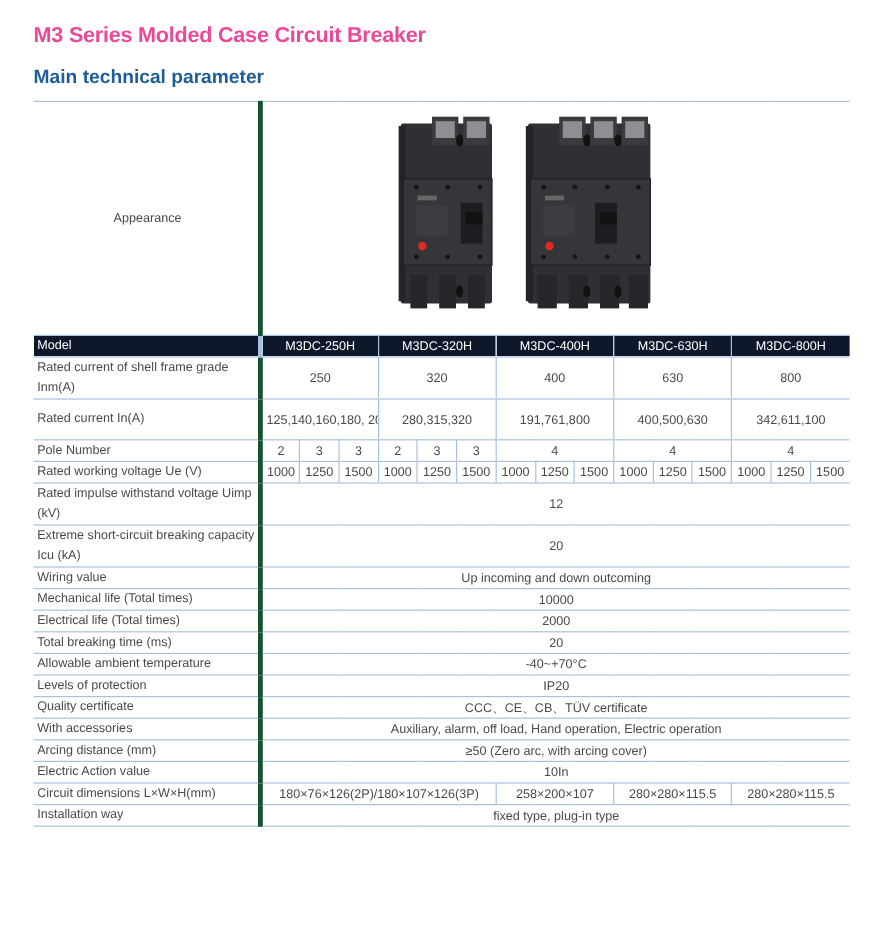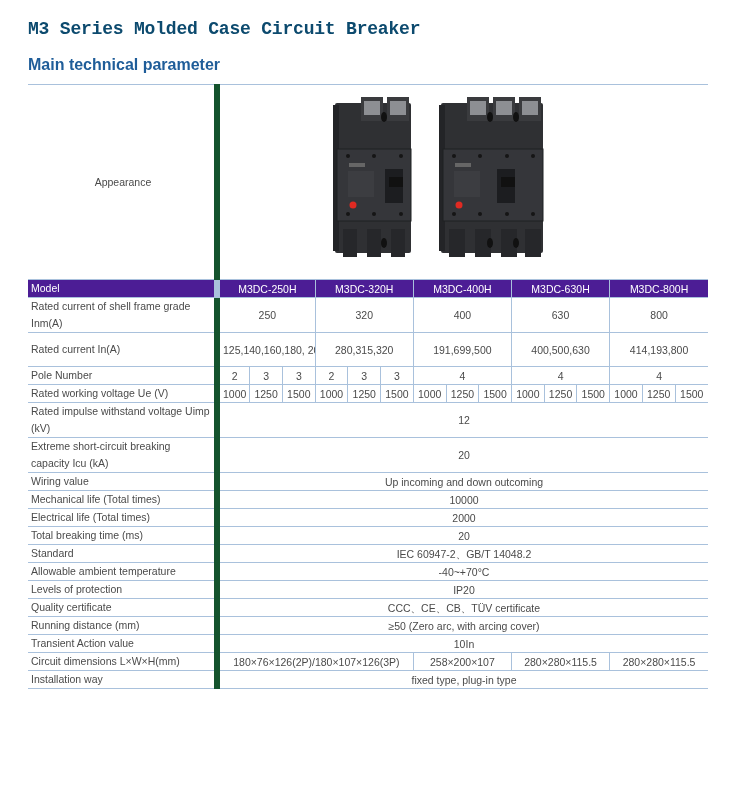--- a/index.html
+++ b/index.html
@@ -1,22 +1,22 @@
 <!DOCTYPE html>
 <html><head>
 <meta charset="utf-8">
 <style>
   html, body { margin:0; padding:0; background:#ffffff; }
   body { width:733px; height:789px; position:relative; overflow:hidden; font-family:"Liberation Sans", sans-serif; color:#444; }
-  .title { position:absolute; left:28px; top:19px; font-size:18px; font-weight:bold; color:#0c4a6e; letter-spacing:-0.2px;font-family:Liberation Mono, monospace; }
+  .title { position:absolute; left:28px; top:19px; font-size:18px; font-weight:bold; color:#ec4899; letter-spacing:-0.2px; }
   .subtitle { position:absolute; left:28px; top:56px; font-size:16px; font-weight:bold; color:#1f5d99; }
   table.spec { position:absolute; left:28px; top:84px; width:680px; border-collapse:collapse; table-layout:fixed; font-size:10.5px; color:#4a4a4a; }
   table.spec td { border-top:1px solid #a9c1dc; border-bottom:1px solid #a9c1dc; border-left:1px solid #a9c1dc; padding:0 3px; text-align:center; vertical-align:middle; line-height:16px; white-space:nowrap; overflow:hidden; }
-  table.spec td.lbl { text-align:left; border-left:none; padding-left:3px; white-space:normal; line-height:17px; border-right:6px solid #14532d; }
-  table.spec tr.hdr td { background:#4c1d95; color:#ffffff; height:17px; border-color:#a9c1dc; }
+  table.spec td.lbl { text-align:left; border-left:none; padding-left:3px; white-space:normal; line-height:17px; border-right:4px solid #14532d; }
+  table.spec tr.hdr td { background:#0f172a; color:#ffffff; height:17px; border-color:#a9c1dc; }
   table.spec tr.hdr td.lbl { color:#ffffff; }
   tr.appearance td { height:194px; }
   tr.appearance td.lbl { text-align:left; padding-left:0; }
   .app-lbl { display:block; width:190px; text-align:center; font-size:10.5px; color:#4a4a4a; }
   tr.r1 td { height:17px; }
   tr.r2 td { height:33px; }
   .imgs { position:relative; height:194px; }
   .breaker { position:absolute; top:12px; }
   .cell-wrap { white-space:normal; line-height:16px; }
 </style>
@@ -131,23 +131,23 @@
     <td colspan="3">320</td>
     <td colspan="3">400</td>
     <td colspan="3">630</td>
     <td colspan="3">800</td>
   </tr>
 
   <tr class="r2">
     <td class="lbl">Rated current In(A)</td>
     <td colspan="3" class="cell-wrap">125,140,160,180, 200,225,250</td>
     <td colspan="3">280,315,320</td>
-    <td colspan="3">191,699,500</td>
+    <td colspan="3">191,761,800</td>
     <td colspan="3">400,500,630</td>
-    <td colspan="3">414,193,800</td>
+    <td colspan="3">342,611,100</td>
   </tr>
 
   <tr class="r1">
     <td class="lbl">Pole Number</td>
     <td>2</td>
     <td>3</td>
     <td>3</td>
     <td>2</td>
     <td>3</td>
     <td>3</td>
@@ -195,41 +195,41 @@
   </tr>
   <tr class="r1">
     <td class="lbl">Electrical life (Total times)</td>
     <td colspan="15">2000</td>
   </tr>
   <tr class="r1">
     <td class="lbl">Total breaking time (ms)</td>
     <td colspan="15">20</td>
   </tr>
   <tr class="r1">
-    <td class="lbl">Standard</td>
-    <td colspan="15">IEC 60947-2、GB/T 14048.2</td>
-  </tr>
-  <tr class="r1">
     <td class="lbl">Allowable ambient temperature</td>
     <td colspan="15">-40~+70°C</td>
   </tr>
   <tr class="r1">
     <td class="lbl">Levels of protection</td>
     <td colspan="15">IP20</td>
   </tr>
   <tr class="r1">
     <td class="lbl">Quality certificate</td>
     <td colspan="15">CCC、CE、CB、TÜV certificate</td>
   </tr>
   <tr class="r1">
-    <td class="lbl">Running distance (mm)</td>
+    <td class="lbl">With accessories</td>
+    <td colspan="15">Auxiliary, alarm, off load, Hand operation, Electric operation</td>
+  </tr>
+  <tr class="r1">
+    <td class="lbl">Arcing distance (mm)</td>
     <td colspan="15">≥50 (Zero arc, with arcing cover)</td>
   </tr>
   <tr class="r1">
-    <td class="lbl">Transient Action value</td>
+    <td class="lbl">Electric Action value</td>
     <td colspan="15">10In</td>
   </tr>
   <tr class="r1">
     <td class="lbl">Circuit dimensions L×W×H(mm)</td>
     <td colspan="6">180×76×126(2P)/180×107×126(3P)</td>
     <td colspan="3">258×200×107</td>
     <td colspan="3">280×280×115.5</td>
     <td colspan="3">280×280×115.5</td>
   </tr>
   <tr class="r1">

